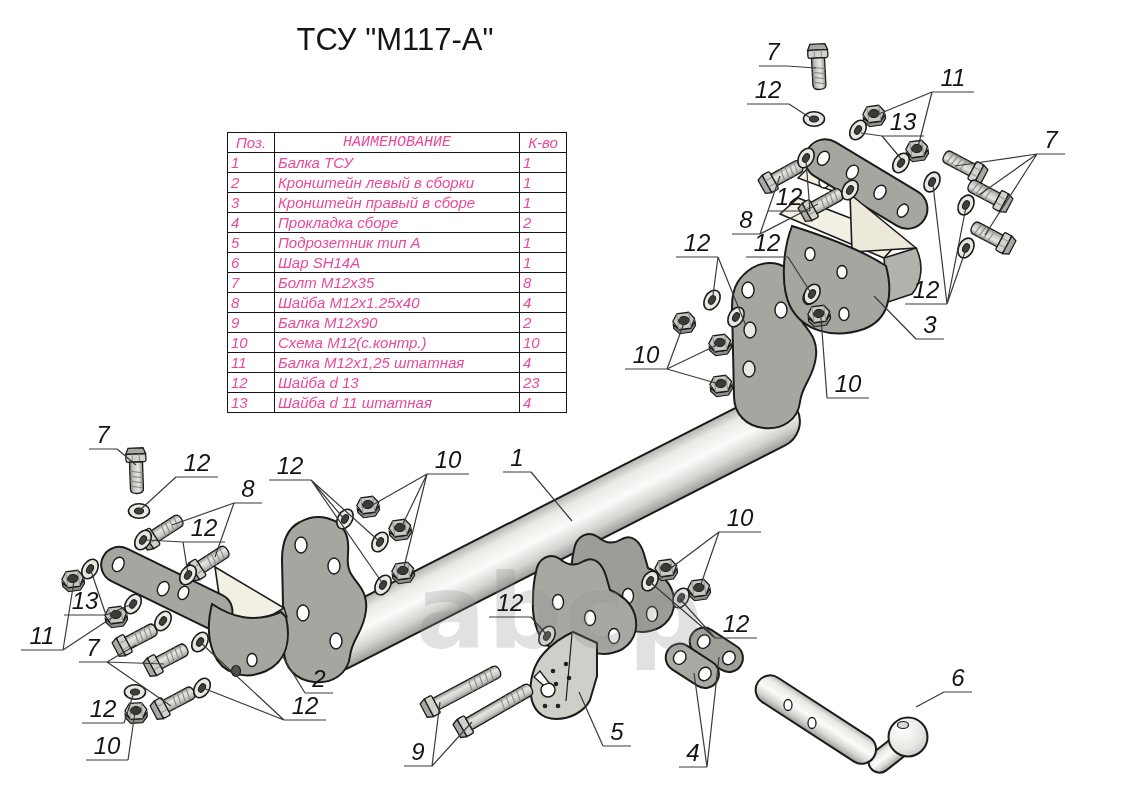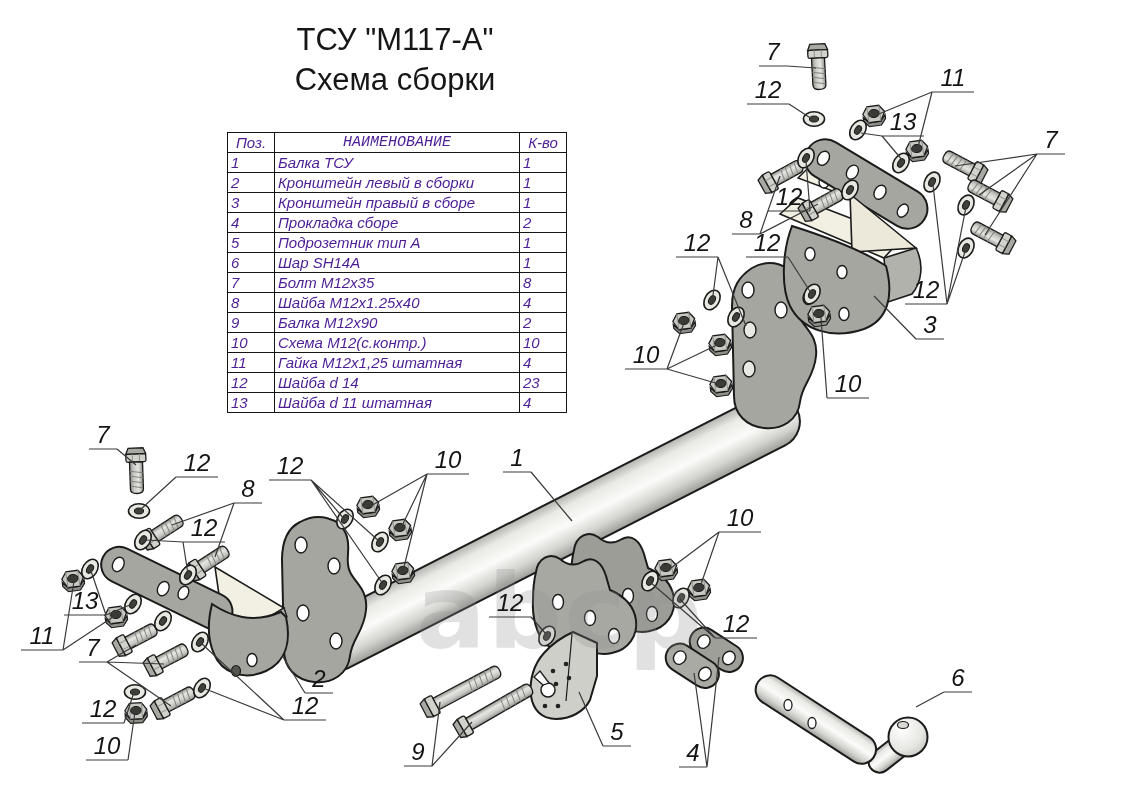--- a/index.html
+++ b/index.html
@@ -2,33 +2,32 @@
 <html><head>
 <meta charset="utf-8">
 <style>
   html,body{margin:0;padding:0;background:#ffffff;}
   .stage{position:relative;width:1131px;height:800px;background:#fff;overflow:hidden;
          font-family:"Liberation Sans",sans-serif;color:#151515;}
   .title-block{position:absolute;left:225px;top:20px;width:340px;text-align:center;
 rgb               font-style:italic;font-size:31px;line-height:1.28;color:#161616;}
   .parts-table{position:absolute;left:227px;top:132px;border-collapse:collapse;table-layout:fixed;}
   .parts-table th,.parts-table td{border:1.7px solid #141414;font-style:italic;
-      font-weight:400;font-size:15px;color:#4c1d95;padding:0 3px;height:19px;line-height:1;white-space:nowrap;}
+      font-weight:400;font-size:15px;color:#ec4899;padding:0 3px;height:19px;line-height:1;white-space:nowrap;}
   .col-pos{width:40px;}.col-name{width:238px;font-family:Liberation Mono, monospace;}.col-qty{width:40px;}
   svg text.callout{font-family:"Liberation Sans",sans-serif;font-style:italic;font-size:24px;fill:#141414;}
   .wm{font-family:"DejaVu Sans",sans-serif;font-weight:bold;opacity:0.26;}
 </style>
 </head>
 <body>
 
 <div class="stage">
 
   <div class="title-block">
     <div>ТСУ "М117-А"</div>
-    <div>Схема сборки</div>
   </div>
 
   <table class="parts-table">
     <thead>
       <tr>
         <th class="col-pos">Поз.</th>
         <th class="col-name">НАИМЕНОВАНИЕ</th>
         <th class="col-qty">К-во</th>
       </tr>
     </thead>
@@ -78,26 +77,26 @@
           <td>Балка М12х90</td>
           <td>2</td>
         </tr>
         <tr>
           <td>10</td>
           <td>Схема М12(с.контр.)</td>
           <td>10</td>
         </tr>
         <tr>
           <td>11</td>
-          <td>Гайка М12х1,25 штатная</td>
+          <td>Балка М12х1,25 штатная</td>
           <td>4</td>
         </tr>
         <tr>
           <td>12</td>
-          <td>Шайба d 14</td>
+          <td>Шайба d 13</td>
           <td>23</td>
         </tr>
         <tr>
           <td>13</td>
           <td>Шайба d 11 штатная</td>
           <td>4</td>
         </tr>
       </tbody>
   </table>
 

